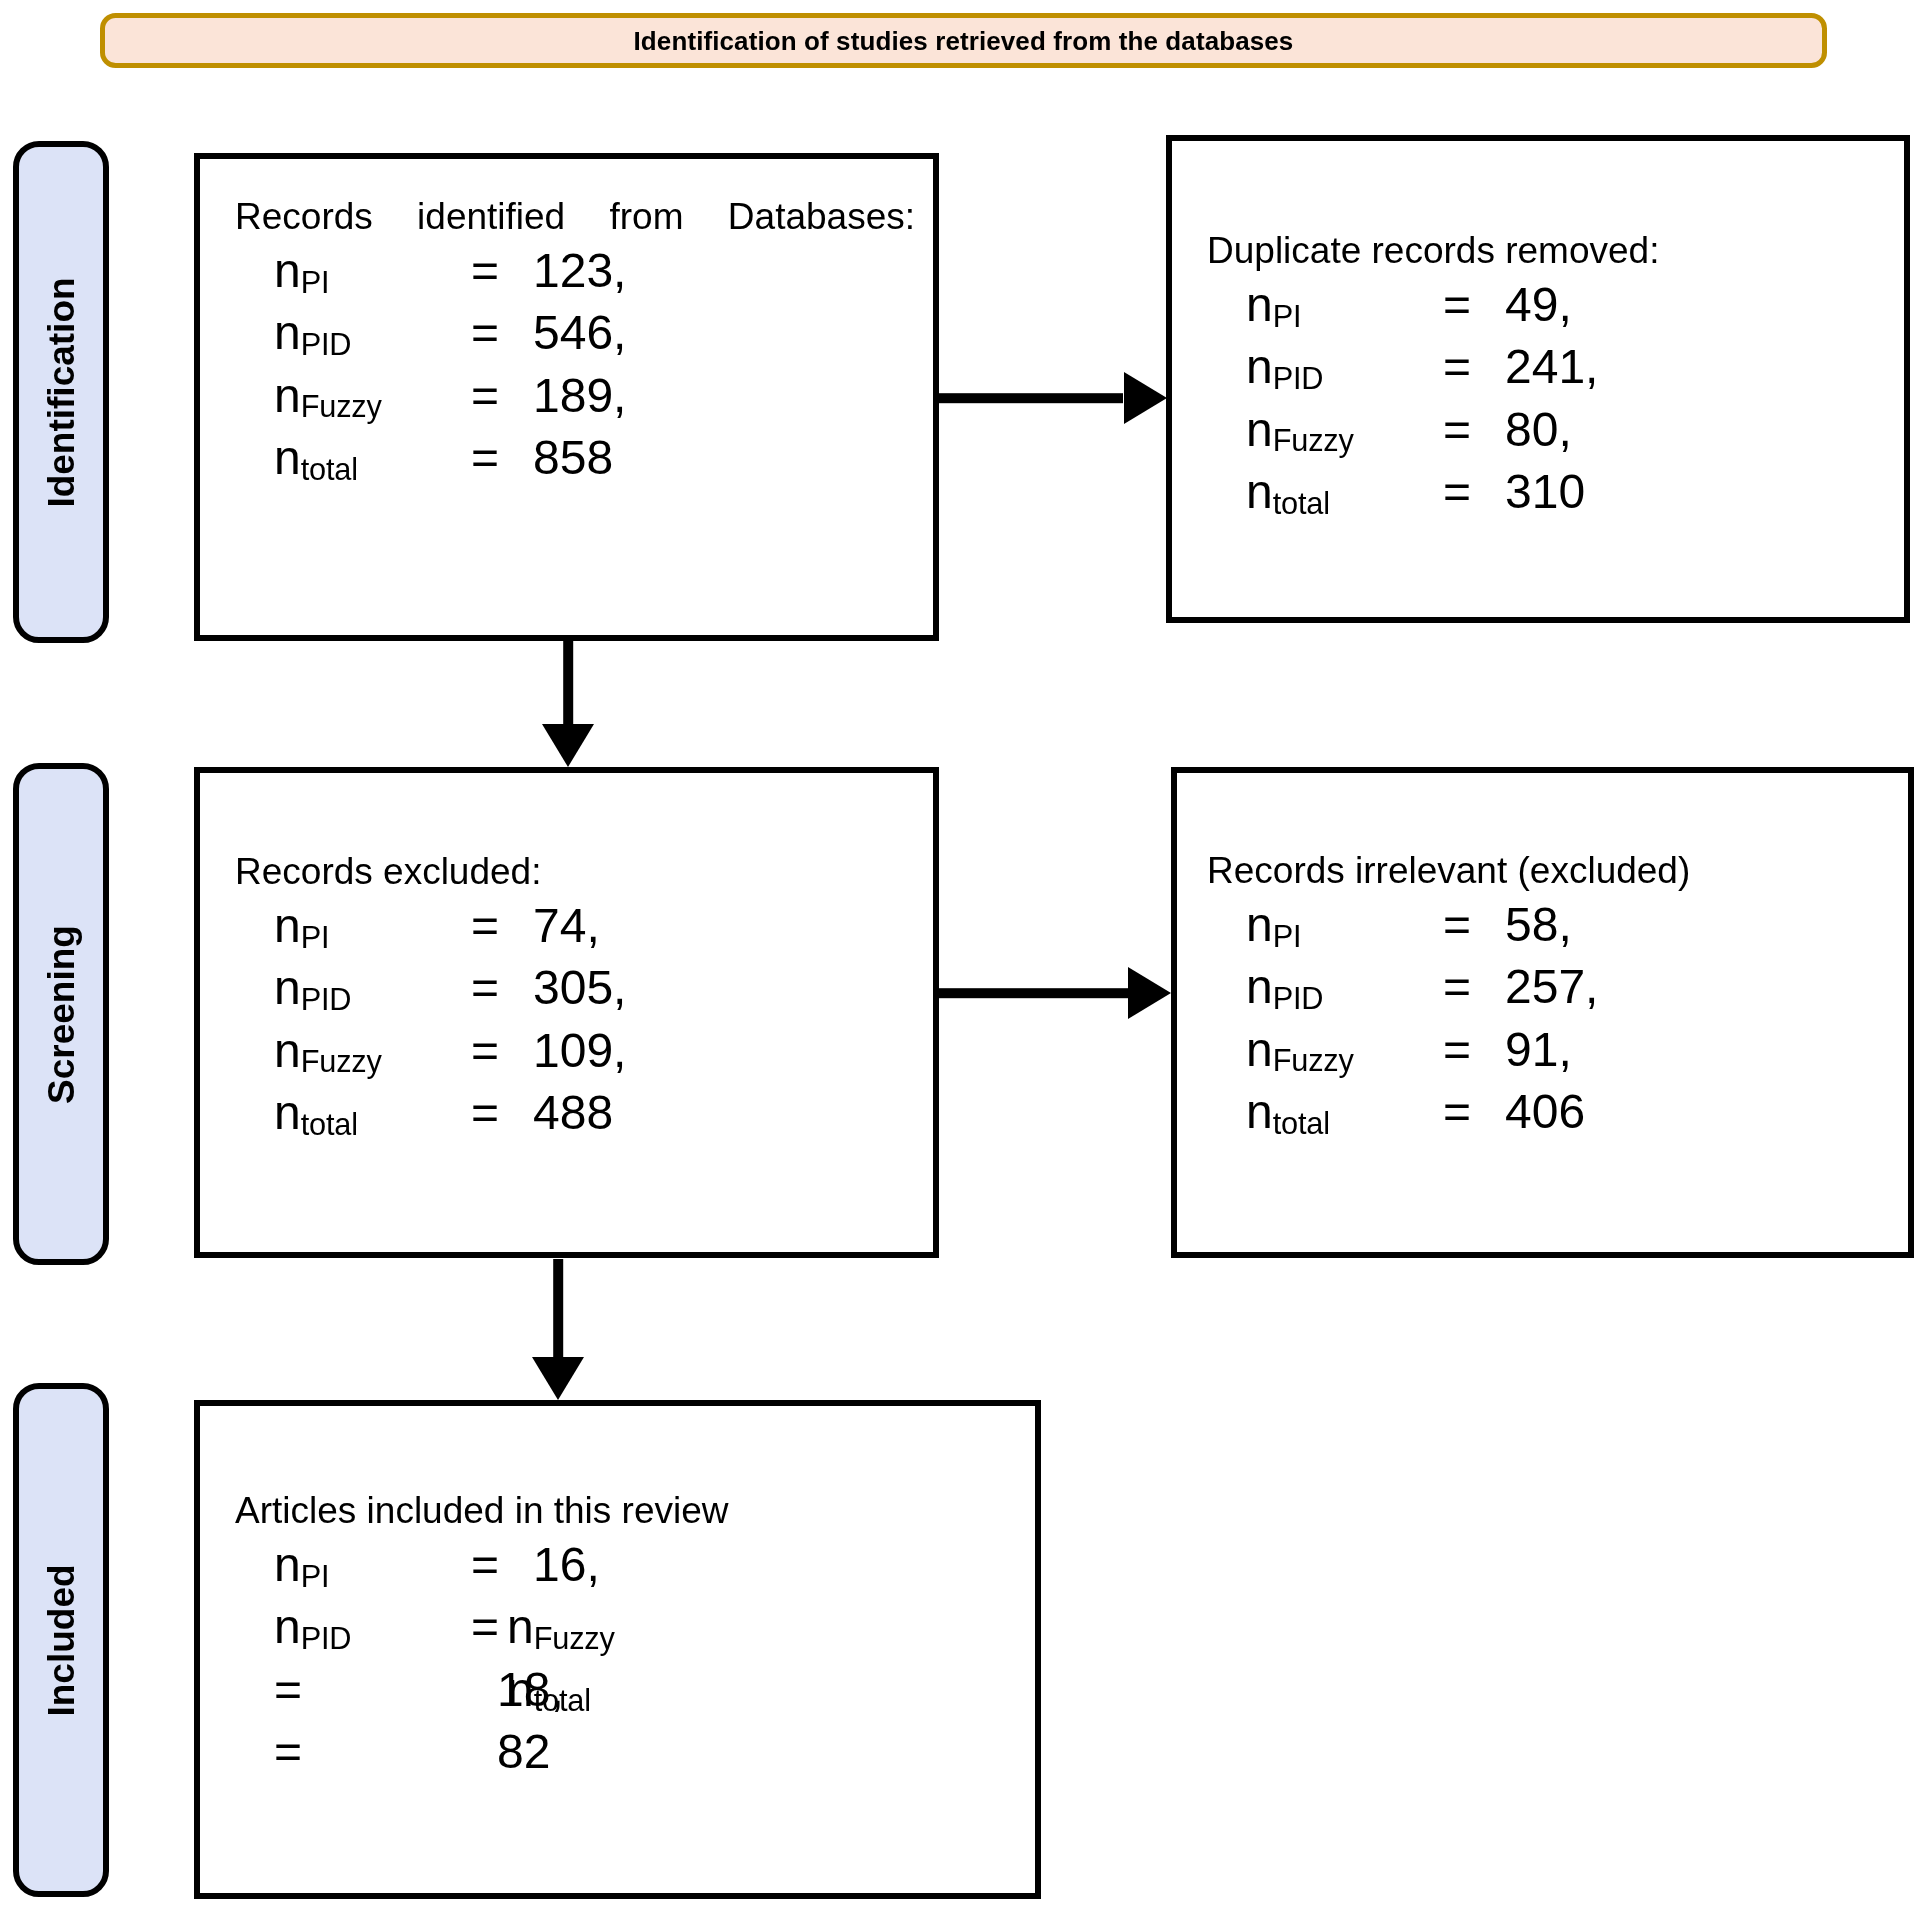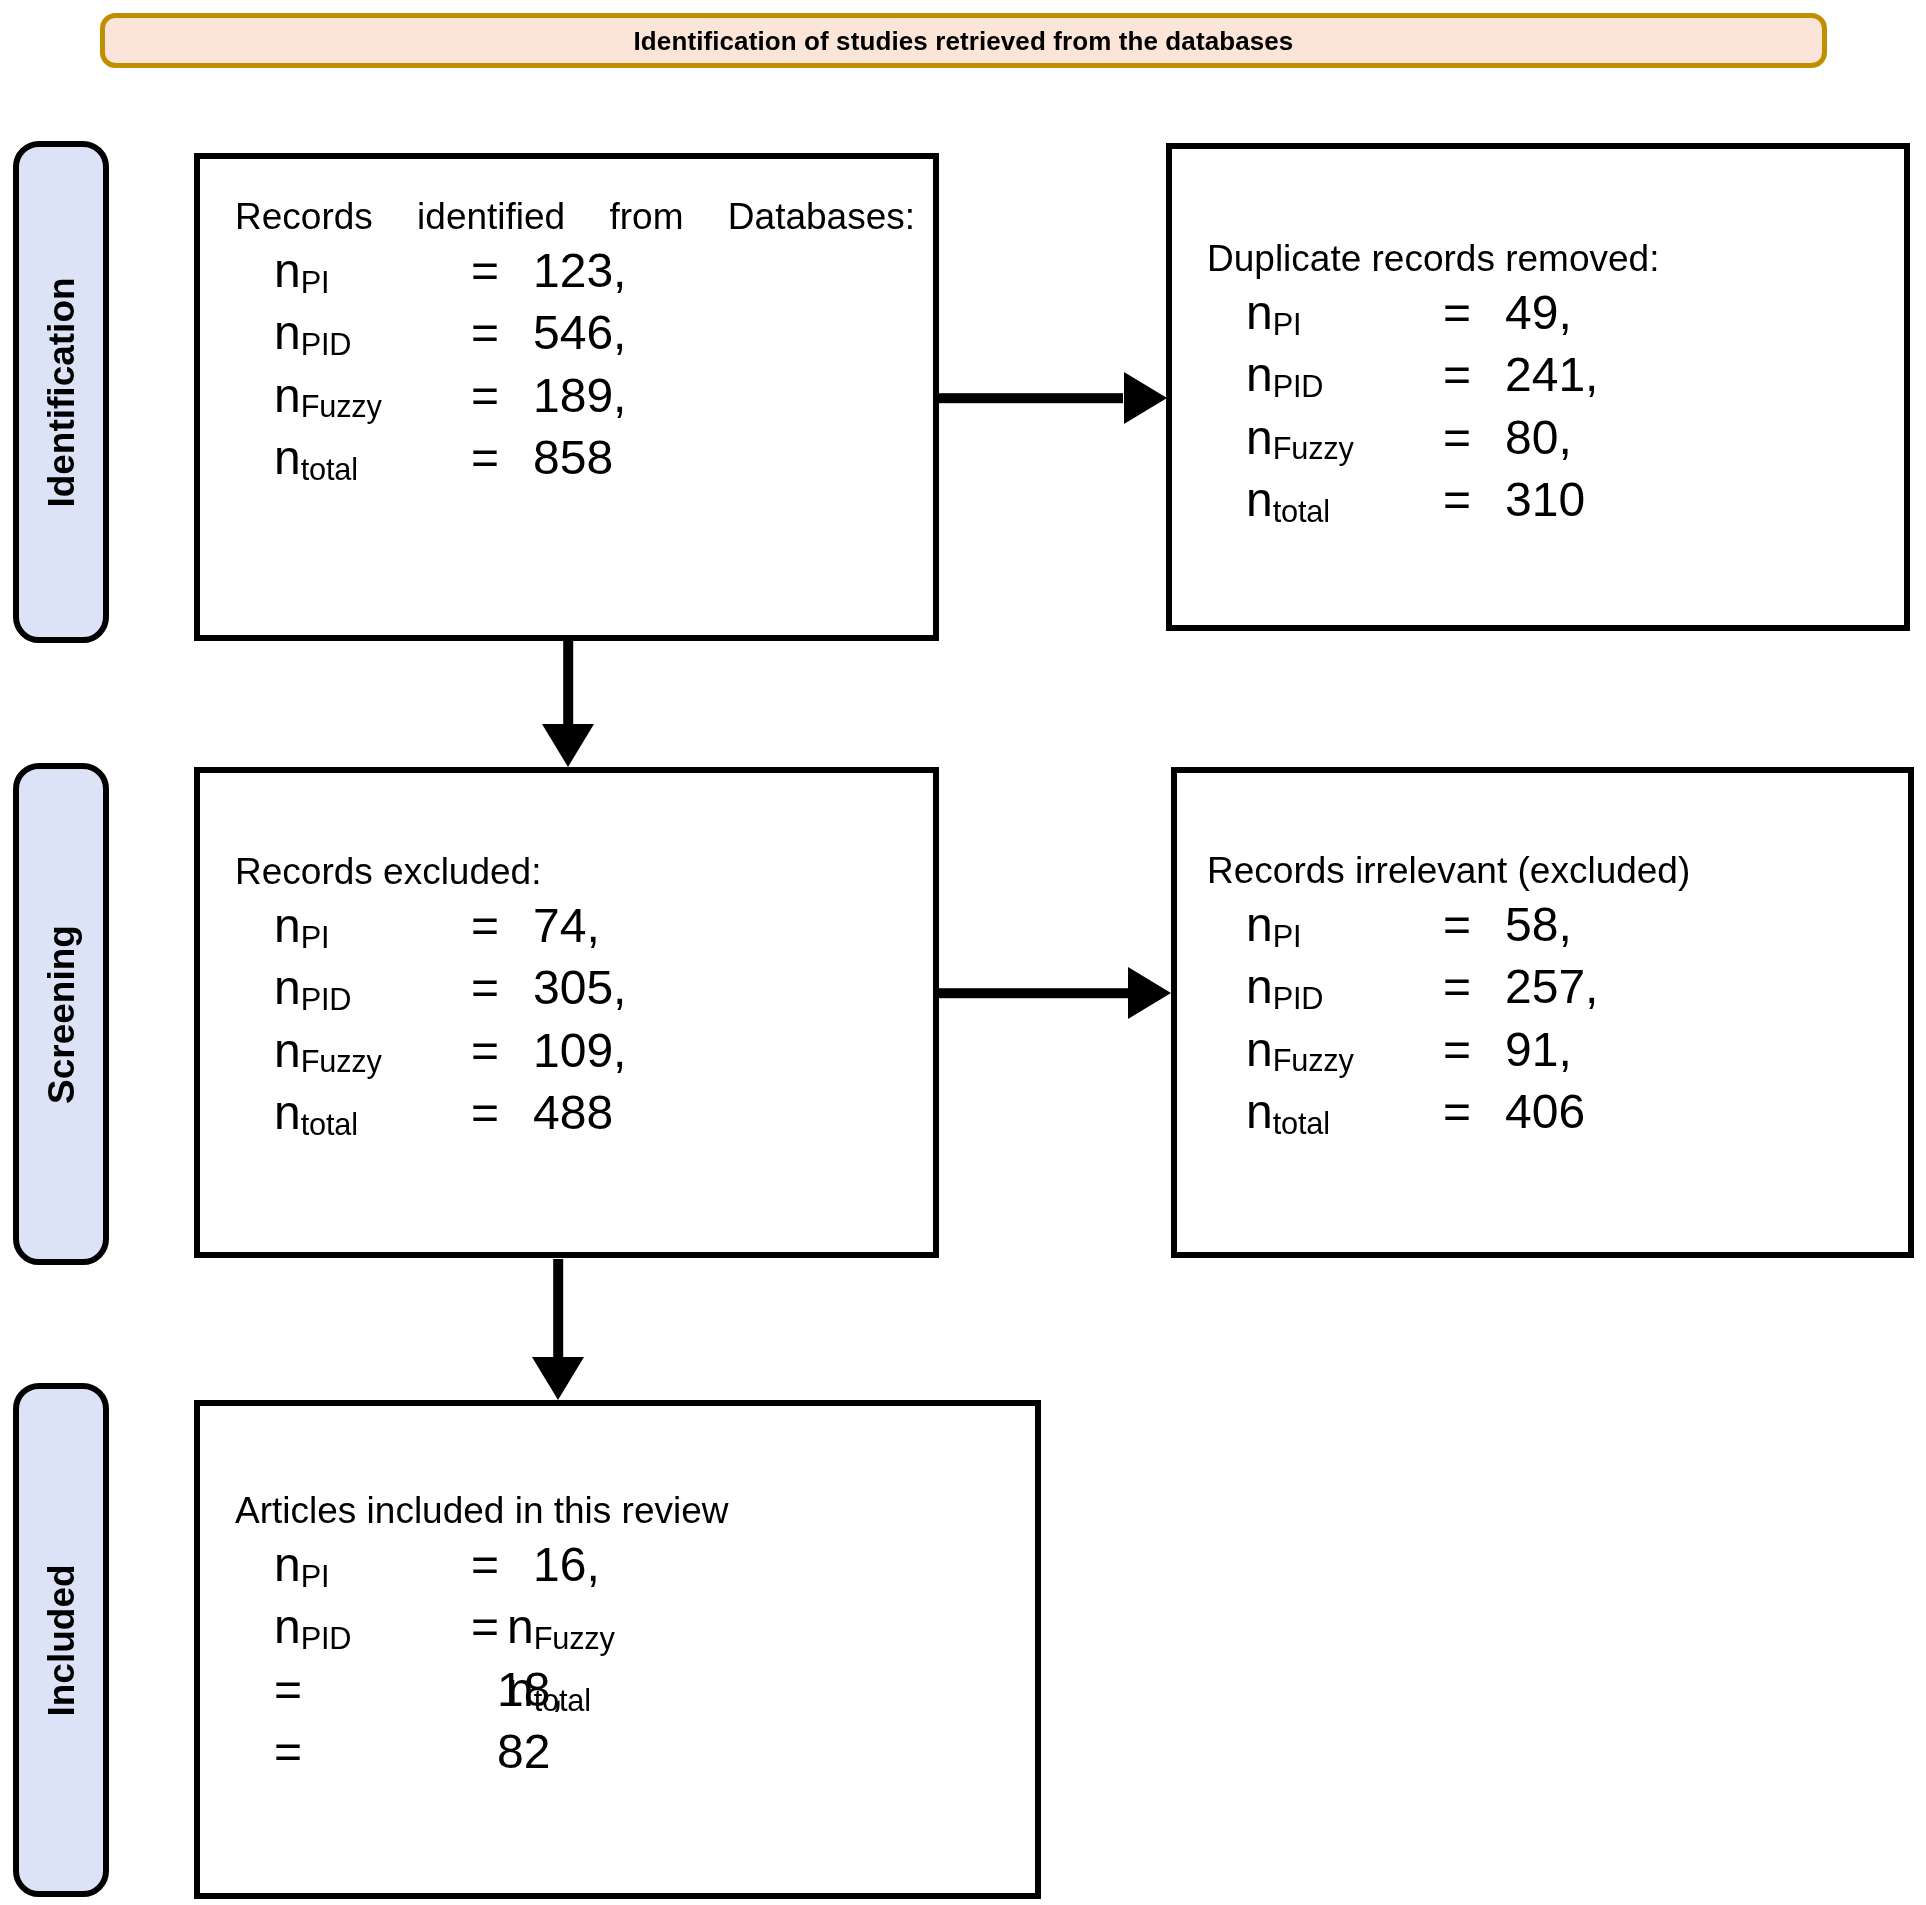--- a/index.html
+++ b/index.html
@@ -78,21 +78,21 @@
     padding: 5px;
   }
   .flow-box-inner {
     position: absolute;
     left: 35px;
     right: 18px;
   }
 
   #box-identified      { left: 194px;  top: 153px;  width: 745px; height: 488px; }
   #box-identified .flow-box-inner      { top: 37px; }
-  #box-duplicates      { left: 1166px; top: 143px;  width: 744px; height: 488px; }
+  #box-duplicates      { left: 1166px; top: 135px;  width: 744px; height: 488px; }
   #box-duplicates .flow-box-inner      { top: 89px; }
   #box-screened        { left: 194px;  top: 767px; width: 745px; height: 491px; }
   #box-screened .flow-box-inner        { top: 78px; }
   #box-excluded        { left: 1171px; top: 767px; width: 743px; height: 491px; }
   #box-excluded .flow-box-inner        { top: 77px; left: 30px; }
   #box-included        { left: 194px;  top: 1400px; width: 847px; height: 499px; }
   #box-included .flow-box-inner        { top: 84px; }
 
   .box-title {
     font-size: 37px;

